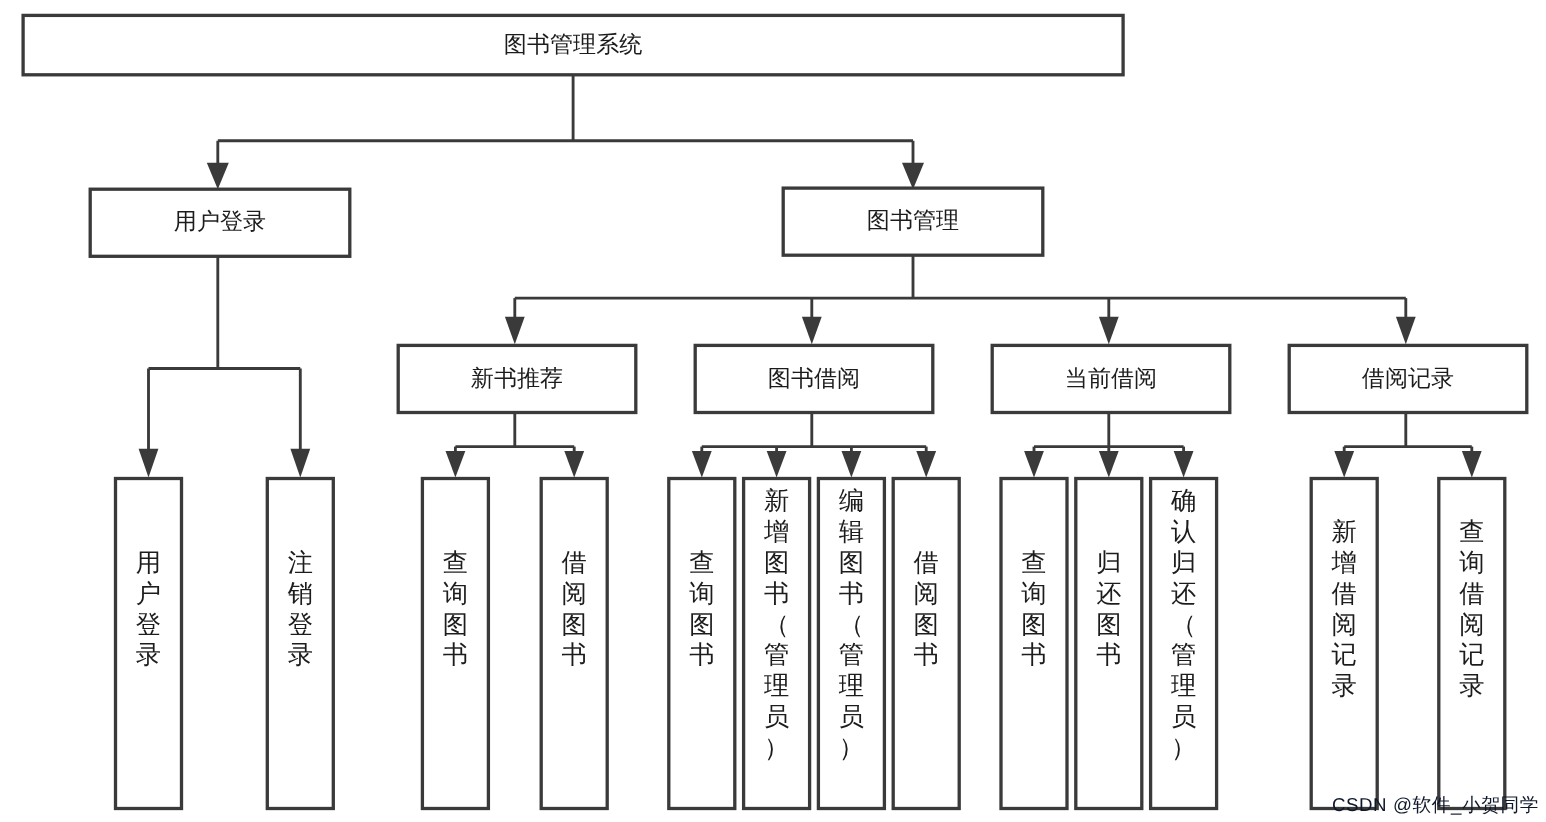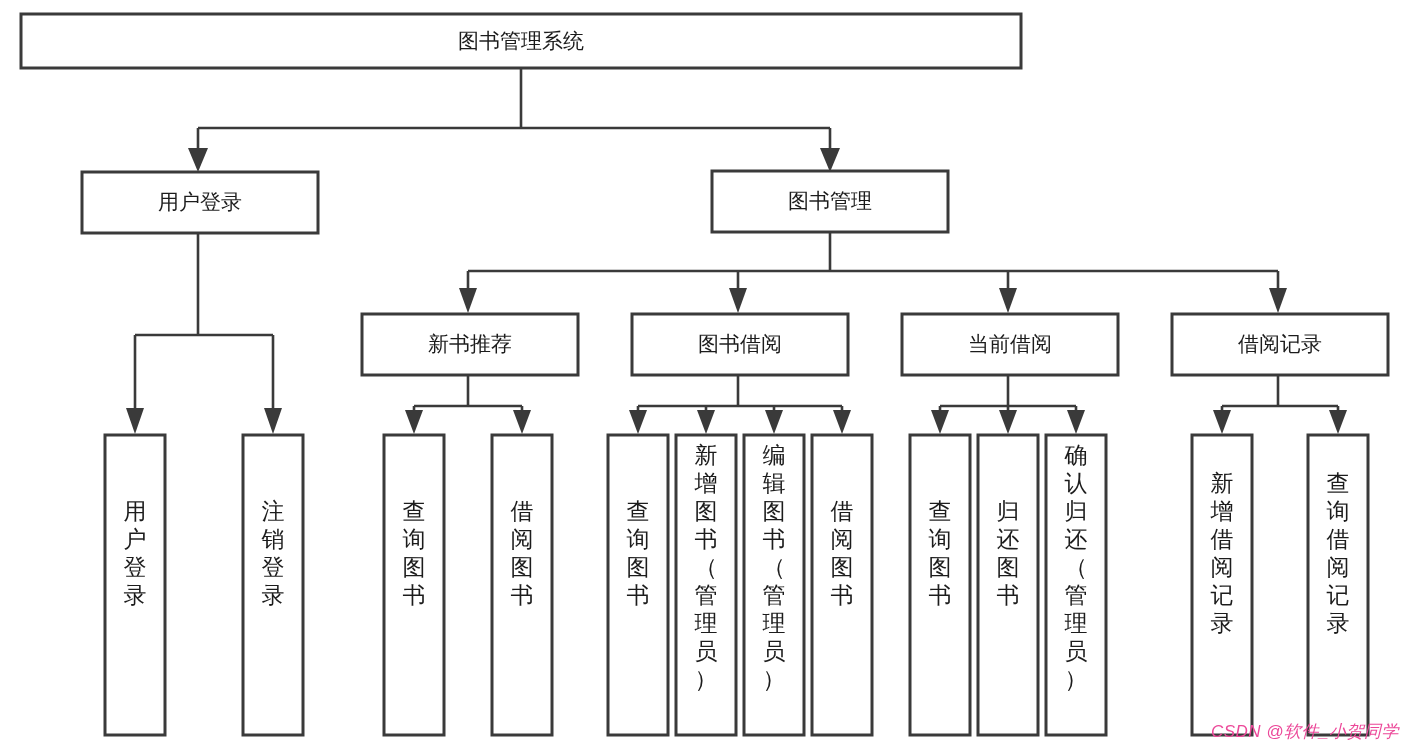--- a/index.html
+++ b/index.html
@@ -53,25 +53,24 @@
     font-size: 23px;
     fill: #1c1c1c;
     text-anchor: middle;
   }
   .watermark {
     position: absolute;
     right: 6px;
     bottom: 4px;
     font-family: "Liberation Sans", "DejaVu Sans", sans-serif;
     font-size: 17px;
-    color: #ec4899;
+    color: #0f172a;
     letter-spacing: 0.5px;
     white-space: nowrap;
     pointer-events: none;
-    font-style: italic;
   }
 </style>
 </head>
 <body>
 
 <div id="diagram-root">
   <svg class="diagram" viewBox="0 0 1405 747" xmlns="http://www.w3.org/2000/svg">
 
     <g>
       <path class="connector" d="M 521 68 L 521 128"></path>

